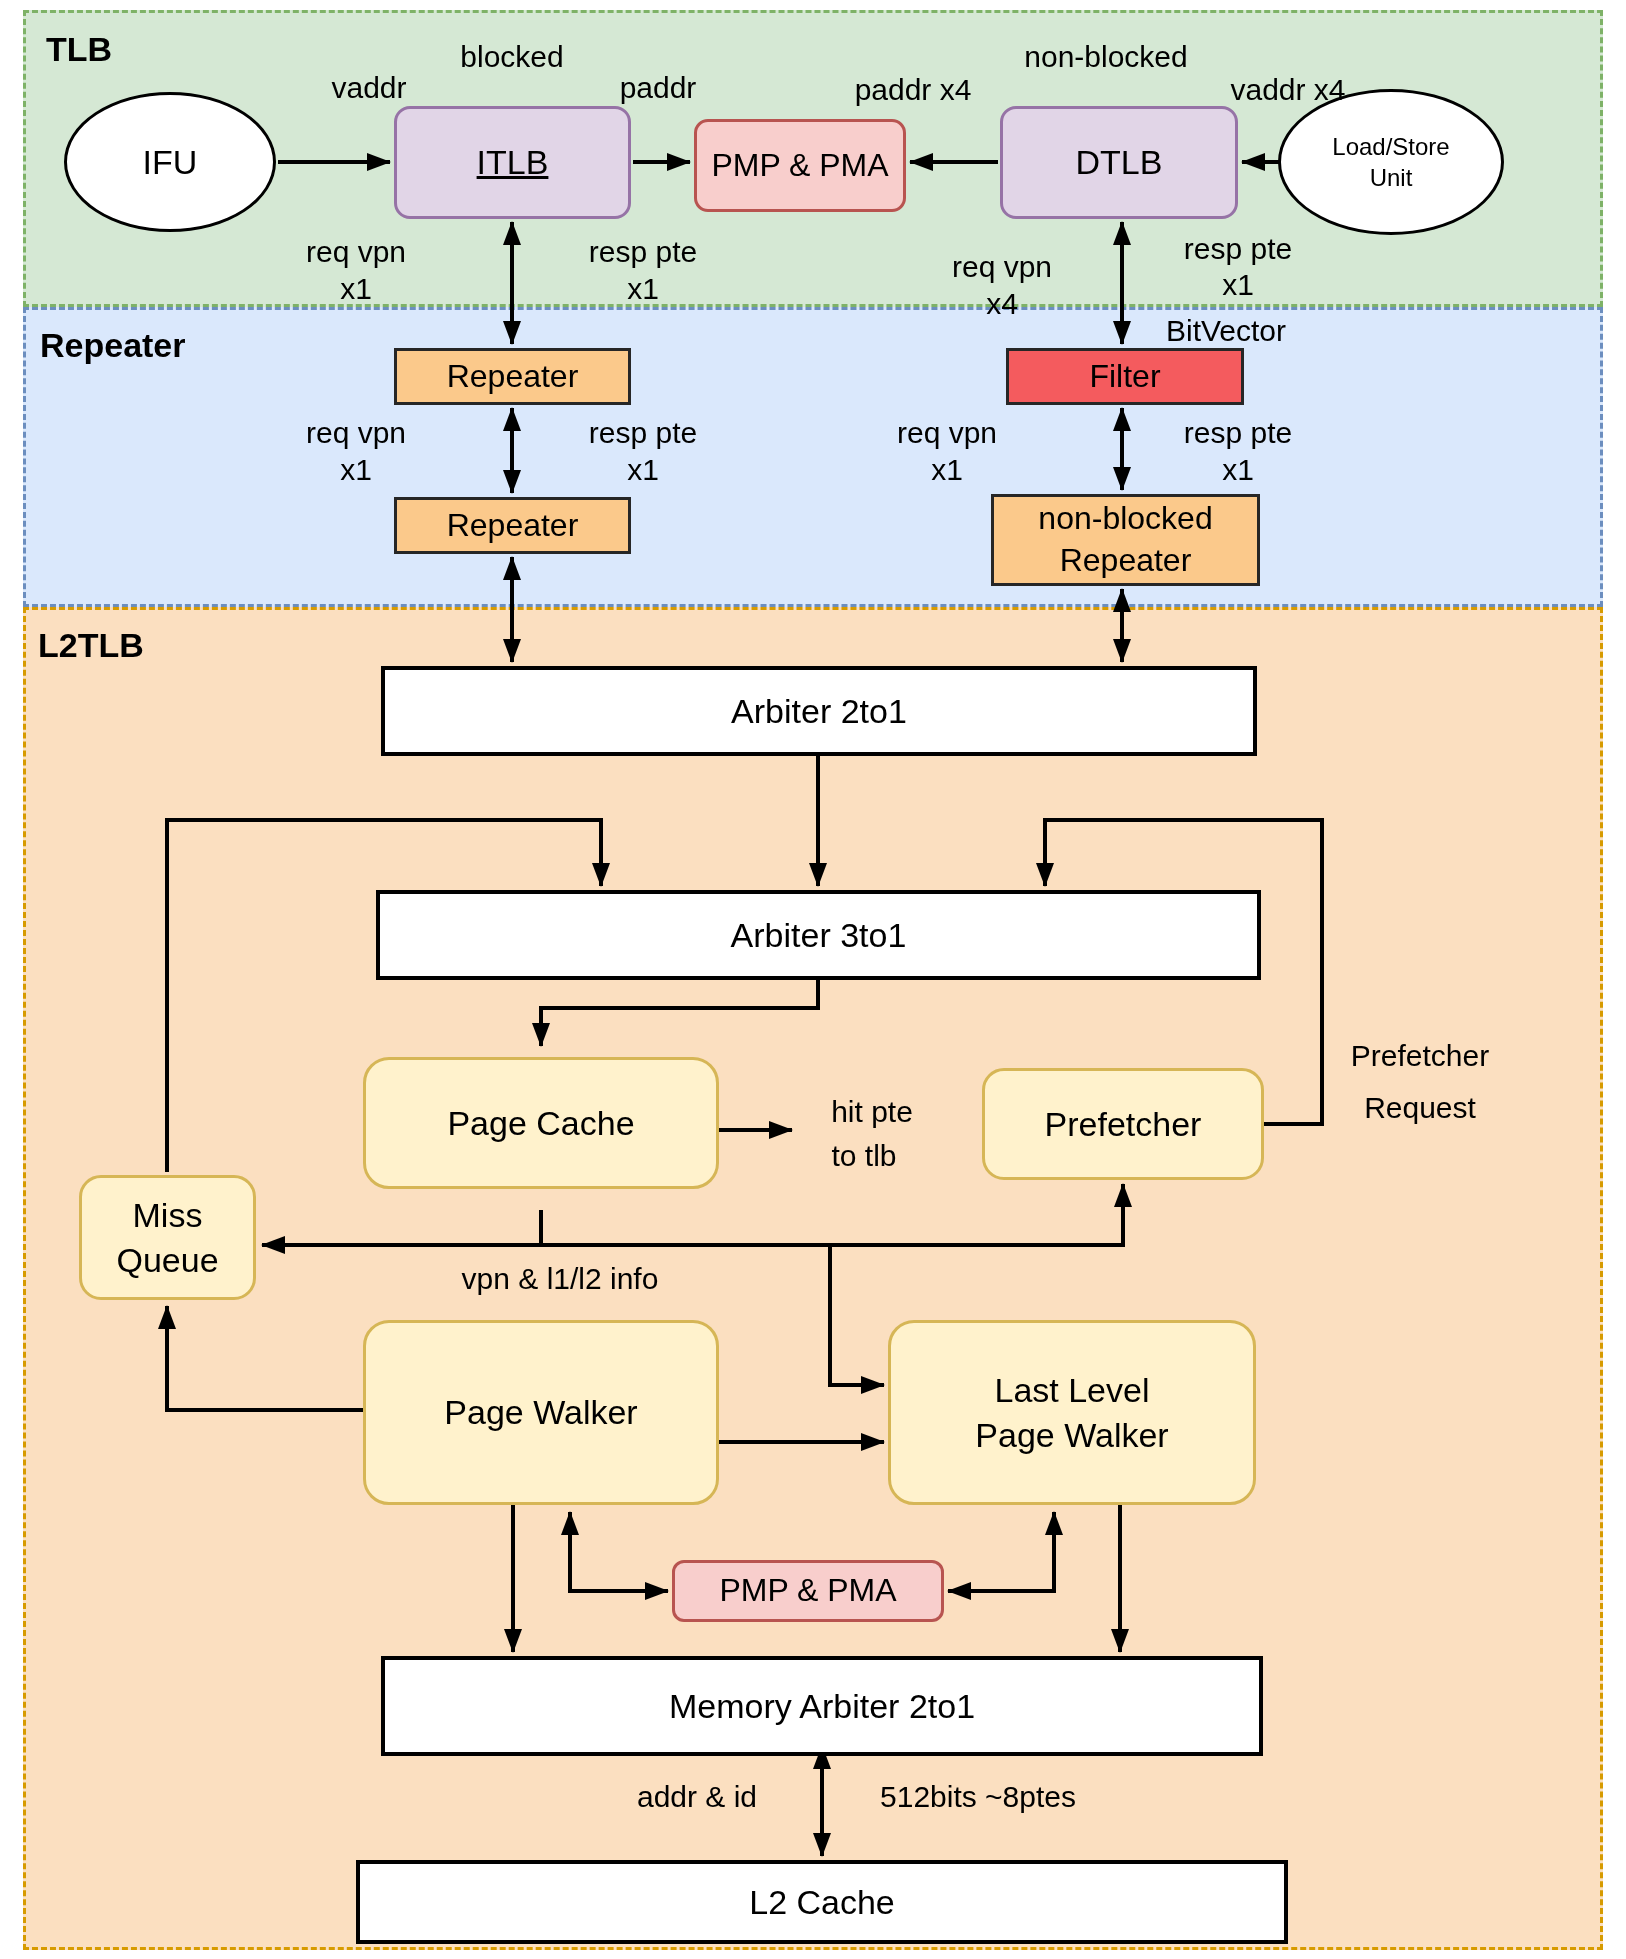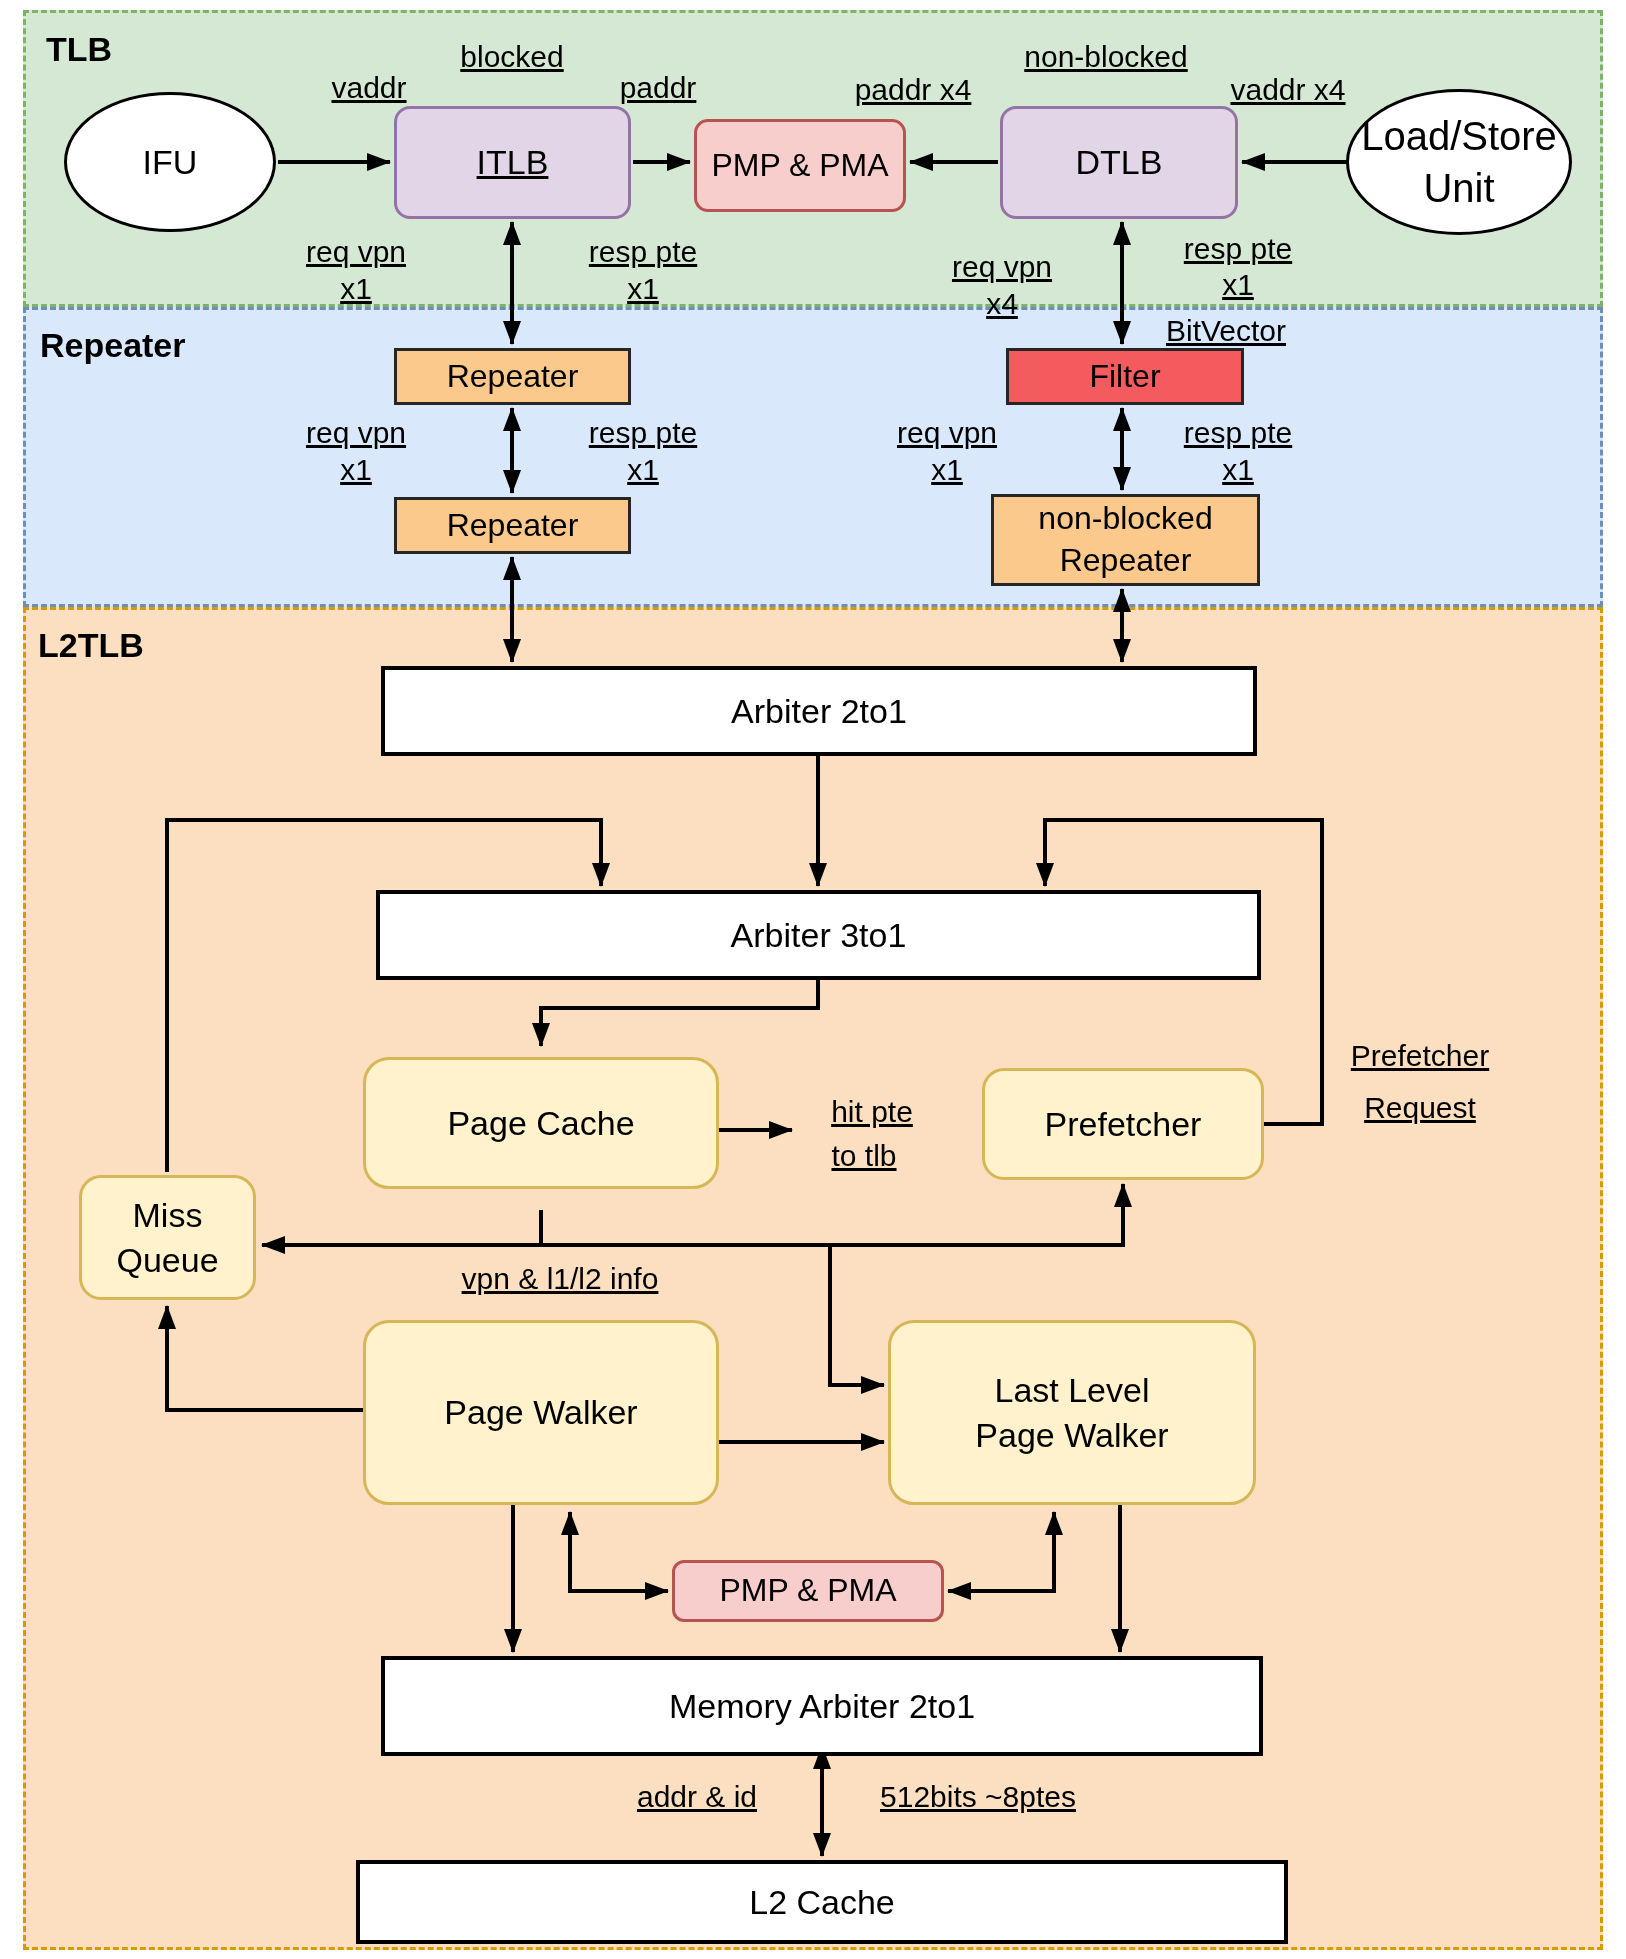--- a/index.html
+++ b/index.html
@@ -21,21 +21,21 @@
   }
   .ellipse{background:#fff;border:3px solid #000;border-radius:50%;}
   .purple{background:var(--purple-fill);border:3px solid var(--purple-border);border-radius:16px;}
   .pink{background:var(--pink-fill);border:3px solid var(--pink-border);border-radius:14px;font-size:32px;}
   .orangebox{background:var(--orange-fill);border:3px solid var(--orange-border);font-size:32px;}
   .redbox{background:var(--red-fill);border:3px solid var(--orange-border);font-size:32px;}
   .whitebox{background:var(--white-fill);border:4px solid #000;}
   .yellow{background:var(--yellow-fill);border:3px solid var(--yellow-border);border-radius:26px;}
   .elabel{
     position:absolute;transform:translate(-50%,-50%);white-space:nowrap;
-    font-size:30px;z-index:4;line-height:1;text-decoration:underline;
+    font-size:30px;z-index:4;line-height:1;
   }
 </style>
 </head>
 <body>
 
 <div class="canvas">
 
   <div class="region region-tlb"></div>
   <div class="region region-repeater"></div>
   <div class="region region-l2tlb"></div>
@@ -87,21 +87,21 @@
   </div>
 
   <div class="node pink" style="left:694px;top:119px;width:212px;height:93px;">
     <span>PMP &amp; PMA</span>
   </div>
 
   <div class="node purple" style="left:1000px;top:106px;width:238px;height:113px;">
     <span>DTLB</span>
   </div>
 
-  <div class="node ellipse" style="left:1346px;top:89px;width:226px;height:146px;font-size:40px;">
+  <div class="node ellipse" style="left:1278px;top:89px;width:226px;height:146px;font-size:24px;">
     <span>Load/Store</span>
     <span>Unit</span>
   </div>
 
   <div class="node orangebox" style="left:394px;top:348px;width:237px;height:57px;">
     <span>Repeater</span>
   </div>
 
   <div class="node orangebox" style="left:394px;top:497px;width:237px;height:57px;">
     <span>Repeater</span>

